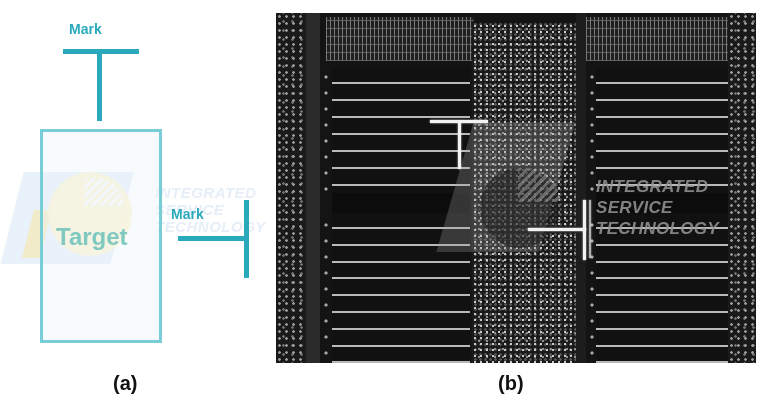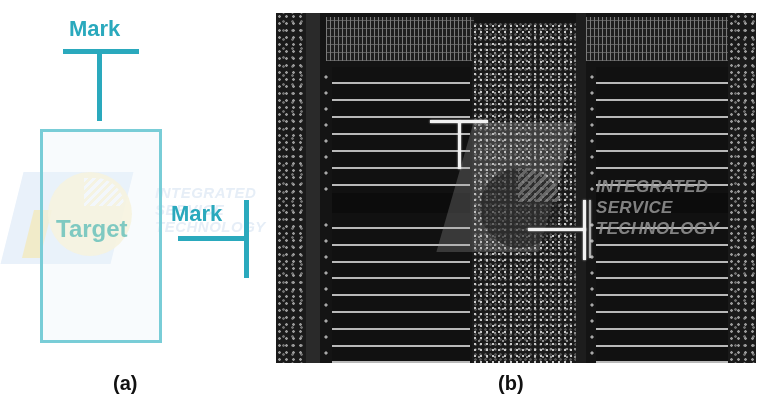--- a/index.html
+++ b/index.html
@@ -8,21 +8,21 @@
 
     
     #panel-a { left: 0; top: 0; width: 272px; height: 413px; }
     .wm-a { position: absolute; }
     .wm-a .para { position: absolute; left: 12px; top: 172px; width: 110px; height: 92px; background: #e9f1fa; transform: skewX(-14deg); }
     .wm-a .circle { position: absolute; left: 48px; top: 172px; width: 84px; height: 84px; border-radius: 50%; background: #fdf3cf; opacity: 0.85; }
     .wm-a .stripes { position: absolute; left: 84px; top: 178px; width: 40px; height: 28px; background: repeating-linear-gradient(135deg, #f7f9fc 0 3px, transparent 3px 6px); border-radius: 0 30px 0 0; }
     .wm-a .ibar { position: absolute; left: 28px; top: 210px; width: 18px; height: 48px; background: #f3e8b3; transform: skewX(-14deg); opacity: .7; }
     .wm-a .wtext { position: absolute; left: 155px; top: 184px; color: #e6eef7; font-weight: bold; font-style: italic; font-size: 15px; line-height: 17px; letter-spacing: 0.5px; }
 
-    .mark-label { color: #2aa9bd; font-weight: bold; font-size: 22px; line-height: 24px; }
+    .mark-label { color: #2aa9bd; font-weight: bold; font-size: 14px; line-height: 24px; }
     .mark-bar { background: #2aa9bd; }
     .target-box { border: 3px solid #79cdd7; background: rgba(236,244,250,0.35); box-sizing: border-box; }
     .target-label { color: #7fc9c1; font-weight: bold; font-size: 24px; }
     .caption { color: #111; font-size: 20px; font-weight: bold; }
 
     
     #chip { left: 276px; top: 13px; width: 480px; height: 350px; background: #141414; overflow: hidden; }
     .col-dots { position: absolute; background-color: #1a1a1a;
       background-image: radial-gradient(circle, #9a9a9a 1px, transparent 1.6px), radial-gradient(circle, #6f6f6f 1px, transparent 1.6px);
       background-size: 7px 7px, 9px 9px; background-position: 0 0, 3px 4px; }
@@ -59,21 +59,21 @@
       <div>SERVICE</div>
       <div>TECHNOLOGY</div>
     </div>
   </div>
 
   <div class="abs mark-label" style="left:69px; top:17px;">Mark</div>
   <div class="abs mark-bar" style="left:63px; top:49px; width:76px; height:5px;"></div>
   <div class="abs mark-bar" style="left:97px; top:53px; width:5px; height:68px;"></div>
 
   <div class="abs target-box" style="left:40px; top:129px; width:122px; height:214px;"></div>
-  <div class="abs target-label" style="left:56px; top:215px;">Target</div>
+  <div class="abs target-label" style="left:56px; top:223px;">Target</div>
 
   <div class="abs mark-label" style="left:171px; top:202px;">Mark</div>
   <div class="abs mark-bar" style="left:178px; top:236px; width:70px; height:5px;"></div>
   <div class="abs mark-bar" style="left:244px; top:200px; width:5px; height:78px;"></div>
 
   <div class="abs caption" style="left:113px; top:372px;">(a)</div>
 </div>
 
 <div id="chip" class="abs">
 

